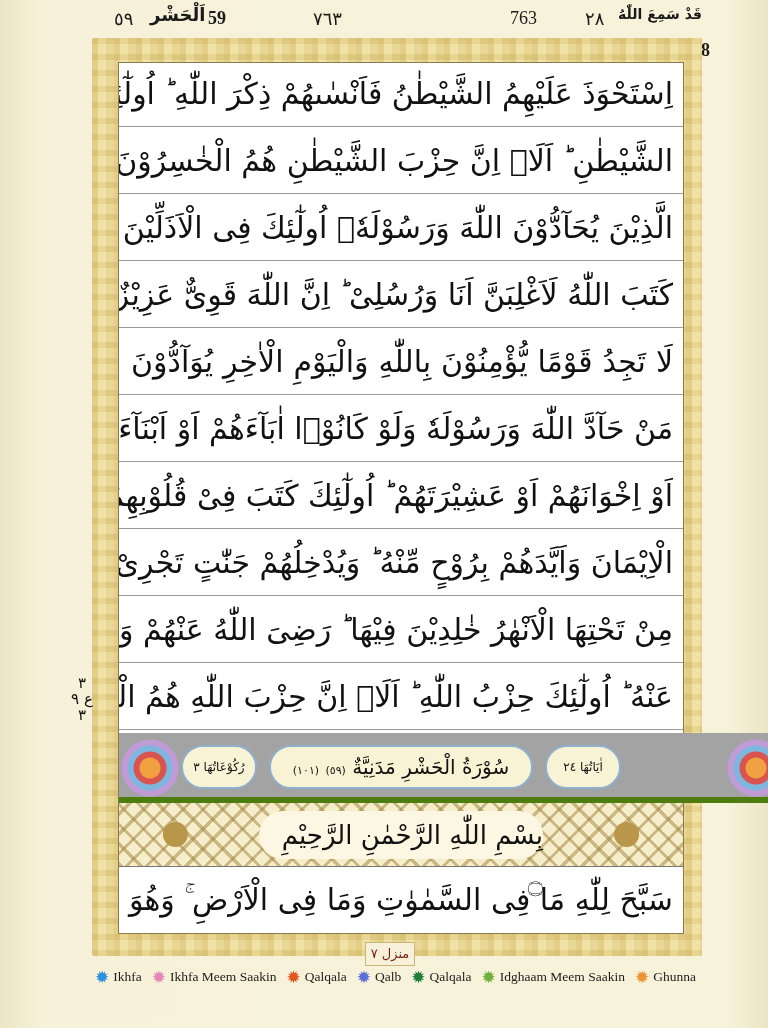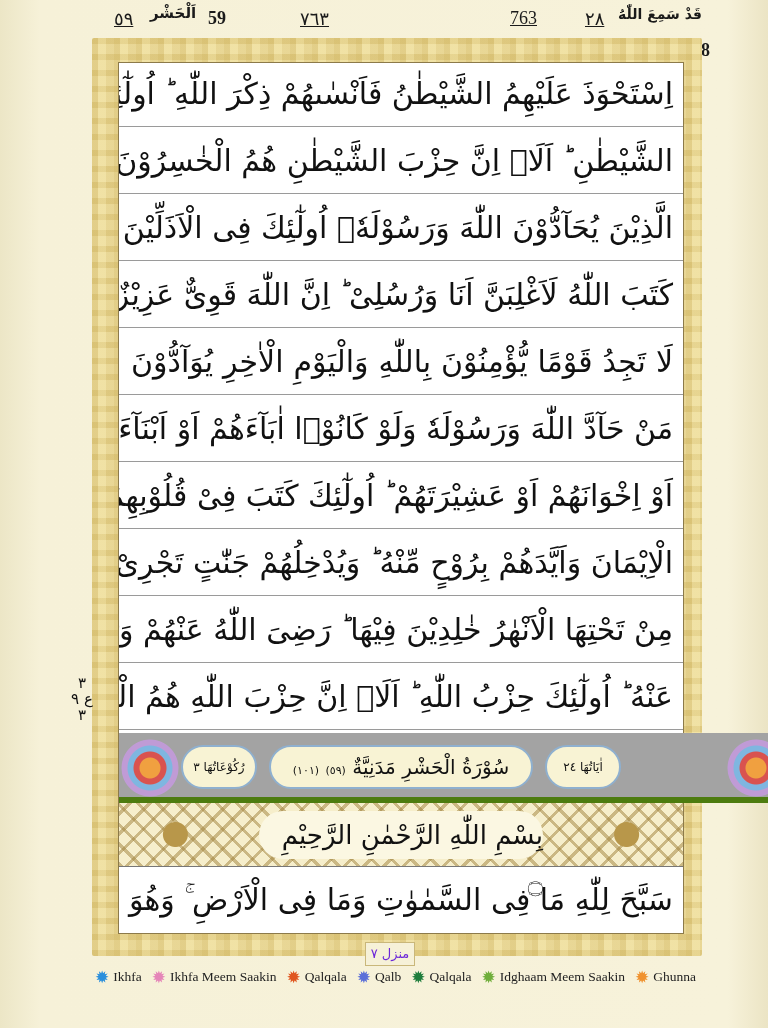--- a/index.html
+++ b/index.html
@@ -13,21 +13,21 @@
     position:absolute; left:0; top:0; width:768px; height:1028px;
     background:linear-gradient(90deg,#ece6c6 0,#f6f1d8 40px,#f7f2da 728px,#ebe4c4 768px);
   }
   .header {
     position:absolute; left:100px; top:4px; width:620px; height:32px;
   }
   .hdr {
     position:absolute; top:4px; font-family:"Liberation Serif", serif;
     font-size:18px; font-weight:bold; color:#1a1a1a; white-space:nowrap;
   }
-  .hdr.normal { font-weight:normal;text-decoration:underline; }
+  .hdr.normal { font-weight:normal; }
   .frame {
     position:absolute; left:92px; top:38px; width:610px; height:918px;
     background:
       repeating-linear-gradient(90deg, rgba(200,170,80,0.35) 0 6px, rgba(240,225,160,0.3) 6px 14px, rgba(200,170,80,0.2) 14px 22px),
       repeating-linear-gradient(0deg, rgba(200,170,80,0.3) 0 6px, rgba(245,232,175,0.25) 6px 16px),
       #efe0a4;
     border-radius:2px;
   }
   .frame-inner-line {
     position:absolute; left:118px; top:62px; width:566px; height:872px;
@@ -68,44 +68,44 @@
     border-bottom:1px solid #777; box-sizing:border-box;
   }
   .bismillah {
     position:absolute; left:140px; top:8px; width:284px; height:48px;
     background:#fbf7e2; border-radius:24px; line-height:48px;
     font-size:26px; direction:rtl; color:#111;
   }
   .manzil {
     position:absolute; left:365px; top:942px; width:48px; height:22px;
     background:#f6f1d8; border:1px solid #c9b77a; text-align:center;
-    font-size:13px; line-height:22px; direction:rtl; color:#6d28d9;
+    font-size:13px; line-height:22px; direction:rtl; color:#7f1d1d;
   }
   .side-mark {
     position:absolute; left:70px; top:675px; width:24px; font-size:15px;
     text-align:center; line-height:16px; color:#111;
   }
   .legend {
     position:absolute; left:95px; top:966px; width:640px; height:22px;
     display:flex; align-items:center; gap:10px;
     font-family:"Liberation Serif", serif; font-size:13.5px; color:#222; white-space:nowrap;
   }
   .legend-item { display:flex; align-items:center; gap:4px; }
   .star { font-size:17px; line-height:1; }
 </style>
 </head>
 <body>
 
 <div class="page-edge"></div>
 
 <div class="header">
   <span class="hdr normal" style="left:14px;">٥٩</span>
-  <span class="hdr" style="left:50px; top:0; font-family:'DejaVu Sans',sans-serif; font-size:15px;">اَلْحَشْر</span>
+  <span class="hdr" style="left:50px; top:0; font-family:'DejaVu Sans',sans-serif; font-size:18px;">اَلْحَشْر</span>
   <span class="hdr" style="left:108px;">59</span>
-  <span class="hdr normal" style="left:200px;text-align:center;">٧٦٣</span>
+  <span class="hdr normal" style="left:213px;text-align:center;">٧٦٣</span>
   <span class="hdr normal" style="left:410px;">763</span>
   <span class="hdr normal" style="left:485px;">٢٨</span>
   <span class="hdr" style="left:518px; font-family:'DejaVu Sans',sans-serif; font-size:14px; top:2px;">قَدْ سَمِعَ اللّٰهُ</span>
   <span class="hdr" style="left:592px;margin-top:32px;">28</span>
 </div>
 
 <div class="frame"></div>
 <div class="frame-inner-line"></div>
 
 <div class="panel">

